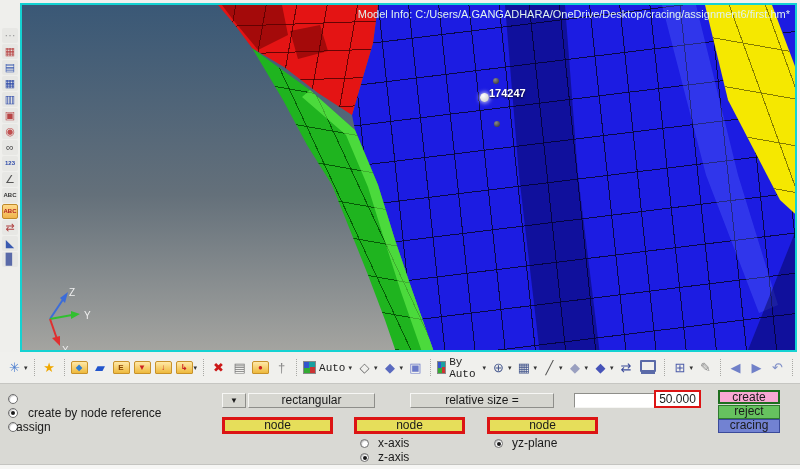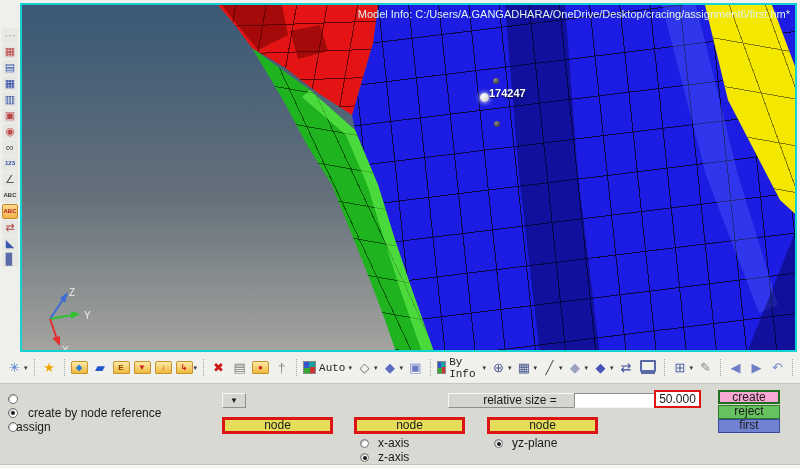--- a/index.html
+++ b/index.html
@@ -173,21 +173,21 @@
     <span class="titem">
       <span class="tg" style="color: rgb(90, 106, 191);">◆</span>
       <span class="caret">▾</span>
     </span>
     <span class="titem">
       <span class="tg" style="color: rgb(106, 121, 200);">▣</span>
     </span>
     <span class="tsep"></span>
     <span class="titem">
       <span class="swatch"></span>
-      <span class="tlabel">By Info</span>
+      <span class="tlabel">By Auto</span>
       <span class="caret">▾</span>
     </span>
     <span class="titem">
       <span class="tg" style="color: rgb(70, 88, 142);">⊕</span>
       <span class="caret">▾</span>
     </span>
     <span class="titem">
       <span class="tg" style="color: rgb(70, 88, 142);">▦</span>
       <span class="caret">▾</span>
     </span>
@@ -234,28 +234,29 @@
   </div>
 
 <div class="panel">
   <span class="abs rad" style="left:8px;top:10px;"></span>
   <span class="abs rad sel" style="left:8px;top:24px;"></span>
   <span class="abs" style="left:28px;top:22px;">create by node reference</span>
   <span class="abs rad" style="left:8px;top:38px;"></span>
   <span class="abs" style="left:16px;top:36px;">assign</span>
 
   <div class="abs pbtn" style="left:222px;top:9px;width:24px;font-size:8px;">▼</div>
-
-  <div class="abs pbtn" style="left:410px;top:9px;width:144px;margin-left:38px;">relative size =</div>
+  <div class="abs pbtn" style="left:248px;top:9px;width:127px;">rectangular</div>
+
+  <div class="abs pbtn" style="left:410px;top:9px;width:144px;">relative size =</div>
   <input class="pinput" style="">
   <div class="abs valbox">50.000</div>
 
   <div class="abs act create">create</div>
   <div class="abs act reject">reject</div>
-  <div class="abs act review">first</div>
+  <div class="abs act review">cracing</div>
 
   <div class="abs nodebtn" style="left:222px;top:33px;">node</div>
   <span class="abs" style="left:224px;top:52px;margin-top:30px;">origin node</span>
 
   <div class="abs nodebtn" style="left:354px;top:33px;">node</div>
   <span class="abs rad" style="left:360px;top:55px;width:9px;height:9px;"></span>
   <span class="abs" style="left:378px;top:52px;">x-axis</span>
   <span class="abs rad sel" style="left:360px;top:69px;width:9px;height:9px;"></span>
   <span class="abs" style="left:378px;top:66px;">z-axis</span>
 

